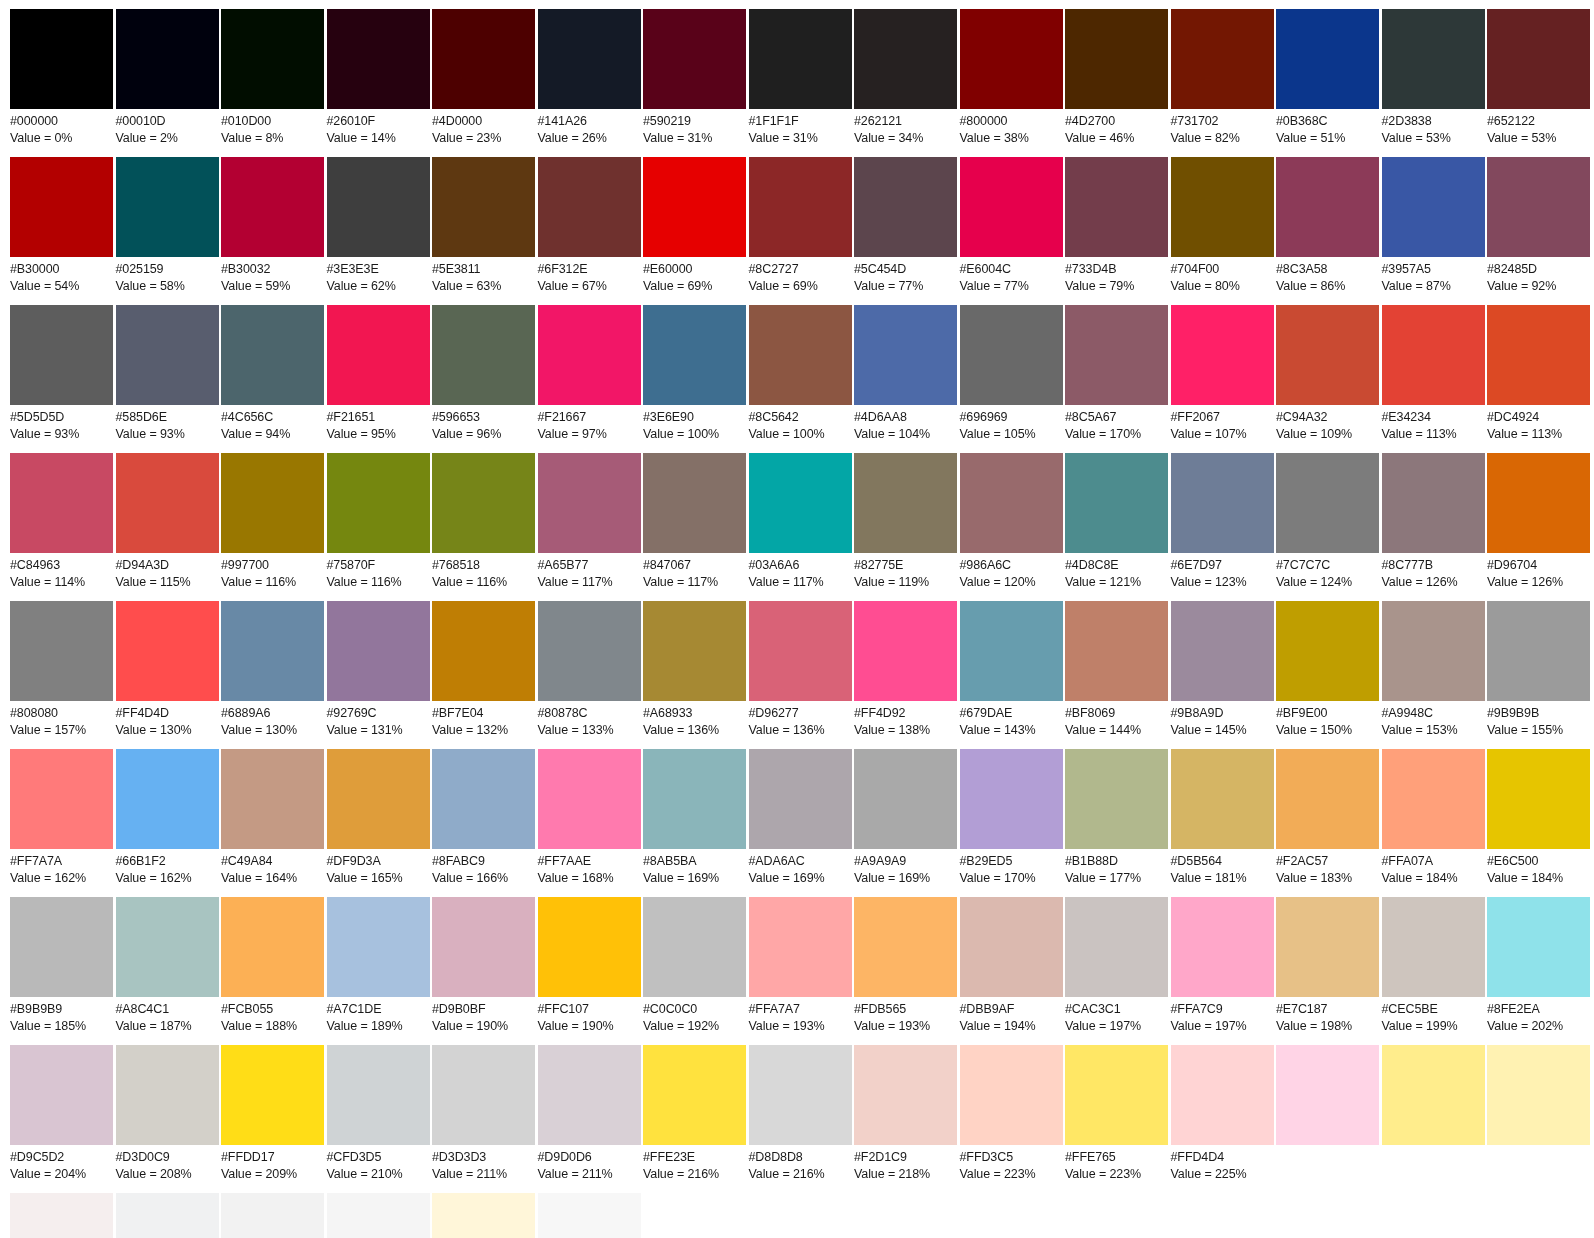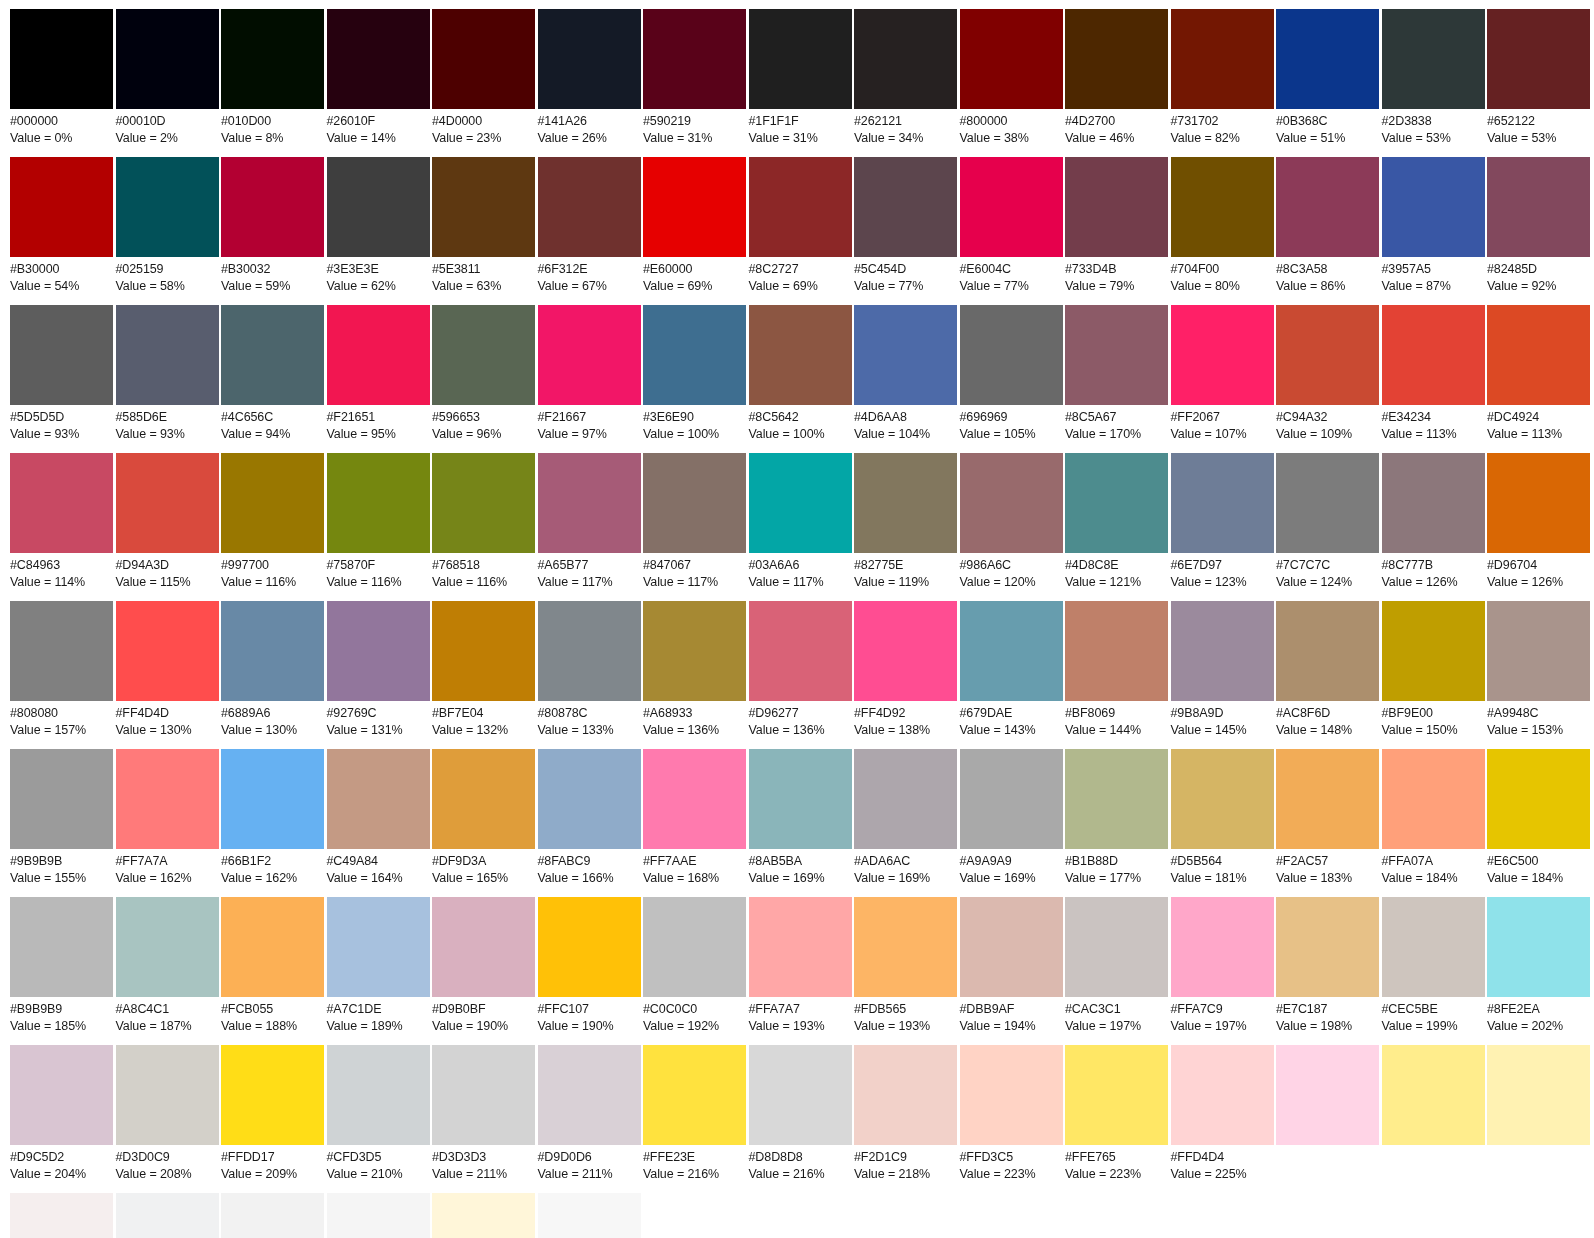--- a/index.html
+++ b/index.html
@@ -550,27 +550,20 @@
       </span>
     </div>
     <div class="swatch-cell">
       <span class="swatch-chip" style="background-color: rgb(155, 138, 157);"></span>
       <span class="swatch-meta">
         <span class="swatch-hex">#9B8A9D</span>
         <span class="swatch-value">Value = 145%</span>
       </span>
     </div>
     <div class="swatch-cell">
-      <span class="swatch-chip" style="background-color: rgb(172, 143, 109);"></span>
-      <span class="swatch-meta">
-        <span class="swatch-hex">#AC8F6D</span>
-        <span class="swatch-value">Value = 148%</span>
-      </span>
-    </div>
-    <div class="swatch-cell">
       <span class="swatch-chip" style="background-color: rgb(191, 158, 0);"></span>
       <span class="swatch-meta">
         <span class="swatch-hex">#BF9E00</span>
         <span class="swatch-value">Value = 150%</span>
       </span>
     </div>
     <div class="swatch-cell">
       <span class="swatch-chip" style="background-color: rgb(169, 148, 140);"></span>
       <span class="swatch-meta">
         <span class="swatch-hex">#A9948C</span>
@@ -638,20 +631,27 @@
       <span class="swatch-meta">
         <span class="swatch-hex">#ADA6AC</span>
         <span class="swatch-value">Value = 169%</span>
       </span>
     </div>
     <div class="swatch-cell">
       <span class="swatch-chip" style="background-color: rgb(169, 169, 169);"></span>
       <span class="swatch-meta">
         <span class="swatch-hex">#A9A9A9</span>
         <span class="swatch-value">Value = 169%</span>
+      </span>
+    </div>
+    <div class="swatch-cell">
+      <span class="swatch-chip" style="background-color: rgb(178, 158, 213);"></span>
+      <span class="swatch-meta">
+        <span class="swatch-hex">#B29ED5</span>
+        <span class="swatch-value">Value = 170%</span>
       </span>
     </div>
     <div class="swatch-cell">
       <span class="swatch-chip" style="background-color: rgb(177, 184, 141);"></span>
       <span class="swatch-meta">
         <span class="swatch-hex">#B1B88D</span>
         <span class="swatch-value">Value = 177%</span>
       </span>
     </div>
     <div class="swatch-cell">

